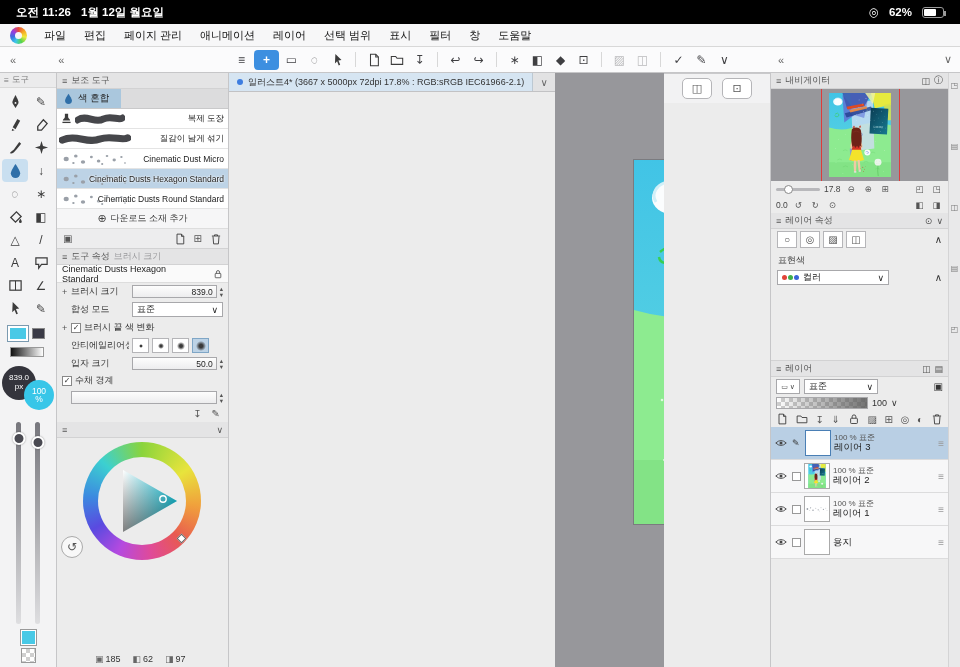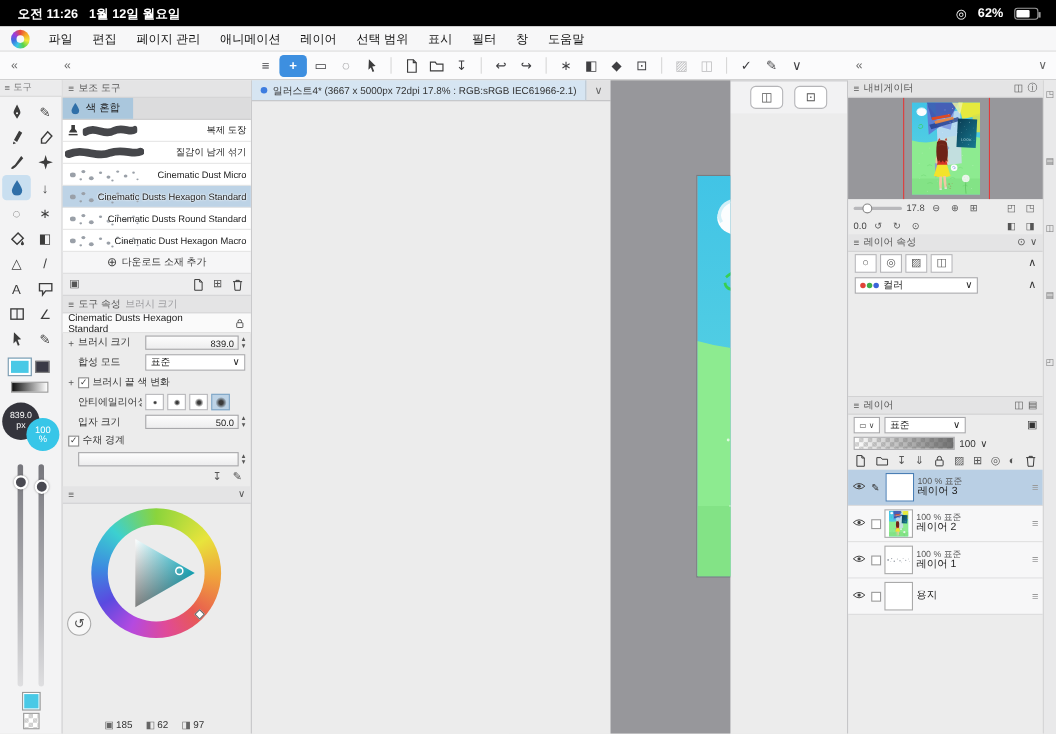--- a/index.html
+++ b/index.html
@@ -626,26 +626,20 @@
             <use href="#s-dust"></use>
           </svg>
         <span class="bn">Cinematic Dusts Hexagon Standard</span>
       </div>
       <div class="brow">
         <svg class="thumb">
             <use href="#s-dust"></use>
           </svg>
         <span class="bn">Cinematic Dusts Round Standard</span>
       </div>
-      <div class="brow">
-        <svg class="thumb">
-            <use href="#s-dust"></use>
-          </svg>
-        <span class="bn">Cinematic Dust Hexagon Macro</span>
-      </div>
       <div class="addrow">
         <span class="pl">⊕</span>
         <span>다운로드 소재 추가</span>
       </div>
       <div class="sfoot">
         <span>▣</span>
         <span class="sp"></span>
         <svg>
             <use href="#s-page"></use>
           </svg>
@@ -849,20 +843,21 @@
               </span>
             <span class="effbtn">
                 <span>▨</span>
               </span>
             <span class="effbtn">
                 <span>◫</span>
               </span>
             <span class="sp"></span>
             <span>∧</span>
           </div>
+          <div class="lpl">표현색</div>
           <div class="effrow">
             <span class="dd" style="flex:none;width:112px">
               <span style="display:inline-flex;gap:1px">
                   <i style="width:5px;height:5px;border-radius:50%;background:#e04438;display:inline-block"></i>
                   <i style="width:5px;height:5px;border-radius:50%;background:#3fae4a;display:inline-block"></i>
                   <i style="width:5px;height:5px;border-radius:50%;background:#3a64d8;display:inline-block"></i>
                 </span>
               <span>컬러</span>
               <span class="sp"></span>
               <span>∨</span>

